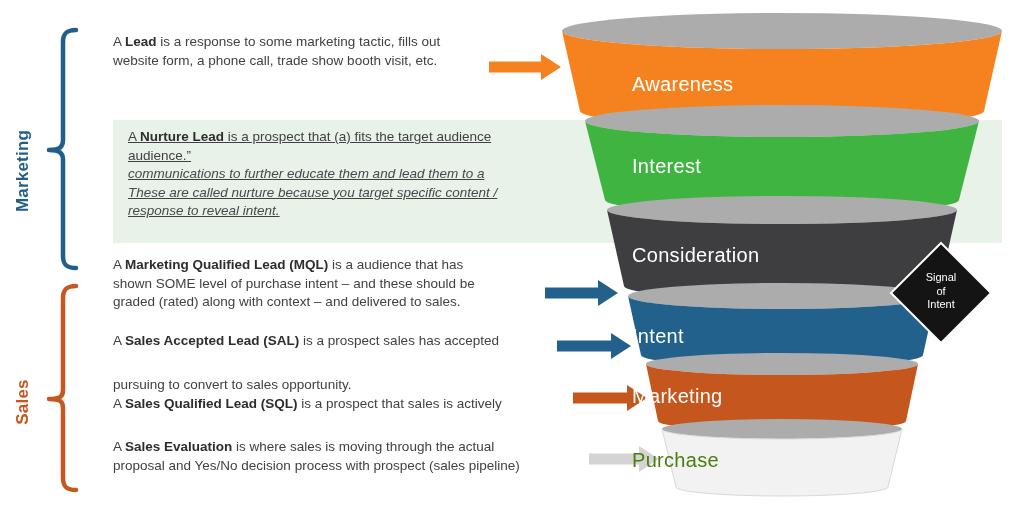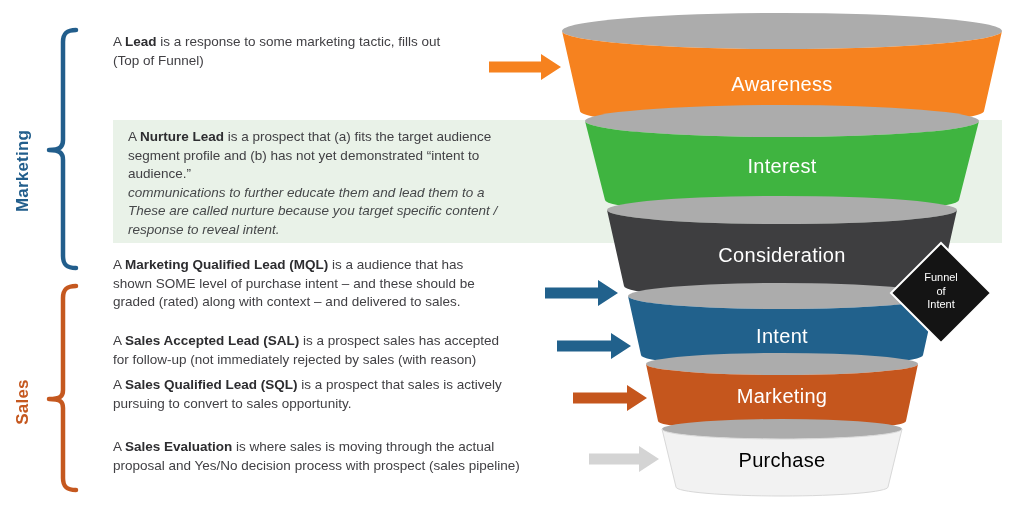--- a/index.html
+++ b/index.html
@@ -16,29 +16,29 @@
   .def .note{font-style:italic;color:#46484a;}
   .line{white-space:nowrap;}
   .vlabel{
     position:absolute;width:140px;height:22px;text-align:center;
     font-weight:bold;font-size:17px;letter-spacing:.2px;
     transform:rotate(-90deg);z-index:3;
   }
   #marketing-label{left:-46px;top:160px;color:#225E8C;}
   #sales-label{left:-46px;top:391px;color:#C5581F;}
   .stage-label{
-    position:absolute;left:632px;width:300px;text-align:center;
+    position:absolute;left:632px;width:300px;
     font-size:20px;color:#ffffff;z-index:3;letter-spacing:.3px;
   }
   #lbl-awareness{top:73px;}
   #lbl-interest{top:155px;}
   #lbl-consideration{top:244px;}
   #lbl-intent{top:325px;}
   #lbl-evaluation{top:385px;}
-  #lbl-purchase{top:449px;color:#000000;}
+  #lbl-purchase{top:449px;color:#4d7c0f;}
   #signal-badge-text{
     position:absolute;left:896px;top:271px;width:90px;text-align:center;
     font-size:11px;line-height:13.5px;color:#ffffff;z-index:4;
   }
   #signal-badge-text span{display:block;}
 </style>
 </head>
 <body>
 
 <div id="stage">
@@ -85,64 +85,62 @@
     <g>
       <ellipse cx="782" cy="429" rx="120" ry="10" fill="#ACACAC"></ellipse>
       <path d="M662,429 A120,10 0 0 0 902,429 L888,487 A106,9 0 0 1 676,487 Z" stroke="#D8D8D8" stroke-width="1" fill="#F2F2F2"></path>
     </g>
 
     <polygon points="941,243 991,293 941,343 891,293" stroke="#ffffff" stroke-width="2" fill="#141414"></polygon>
   </svg>
 
   <div class="def" style="top:33px;">
     <div class="line"><span>A </span><b>Lead</b><span> is a response to some marketing tactic, fills out</span></div>
-    <div class="line">(Top of Funnel)</div>
+    <div class="line">website form, a phone call, trade show booth visit, etc.</div>
   </div>
 
-  <div class="def" style="top:128px;left:128px;">
+  <div class="def" style="top:128px;left:128px;text-decoration:underline;">
     <div class="line"><span>A </span><b>Nurture Lead</b><span> is a prospect that (a) fits the target audience</span></div>
-    <div class="line">segment profile and (b) has not yet demonstrated “intent to</div>
     <div class="line">audience.”</div>
     <div class="note">
       <div class="line">communications to further educate them and lead them to a</div>
       <div class="line">These are called nurture because you target specific content /</div>
       <div class="line">response to reveal intent.</div>
     </div>
   </div>
 
   <div class="def" style="top:256px;">
     <div class="line"><span>A </span><b>Marketing Qualified Lead (MQL)</b><span> is a audience that has</span></div>
     <div class="line">shown SOME level of purchase intent – and these should be</div>
     <div class="line">graded (rated) along with context – and delivered to sales.</div>
   </div>
 
   <div class="def" style="top:332px;">
     <div class="line"><span>A </span><b>Sales Accepted Lead (SAL)</b><span> is a prospect sales has accepted</span></div>
-    <div class="line">for follow-up (not immediately rejected by sales (with reason)</div>
   </div>
 
   <div class="def" style="top:376px;">
+    <div class="line">pursuing to convert to sales opportunity.</div>
     <div class="line"><span>A </span><b>Sales Qualified Lead (SQL)</b><span> is a prospect that sales is actively</span></div>
-    <div class="line">pursuing to convert to sales opportunity.</div>
   </div>
 
   <div class="def" style="top:438px;">
     <div class="line"><span>A </span><b>Sales Evaluation</b><span> is where sales is moving through the actual</span></div>
     <div class="line">proposal and Yes/No decision process with prospect (sales pipeline)</div>
   </div>
 
   <div id="marketing-label" class="vlabel">Marketing</div>
   <div id="sales-label" class="vlabel">Sales</div>
 
   <div id="lbl-awareness" class="stage-label">Awareness</div>
   <div id="lbl-interest" class="stage-label">Interest</div>
   <div id="lbl-consideration" class="stage-label">Consideration</div>
   <div id="lbl-intent" class="stage-label">Intent</div>
   <div id="lbl-evaluation" class="stage-label">Marketing</div>
   <div id="lbl-purchase" class="stage-label">Purchase</div>
 
   <div id="signal-badge-text">
-    <span>Funnel</span>
+    <span>Signal</span>
     <span>of</span>
     <span>Intent</span>
   </div>
 
 </div>
 
 </body></html>

